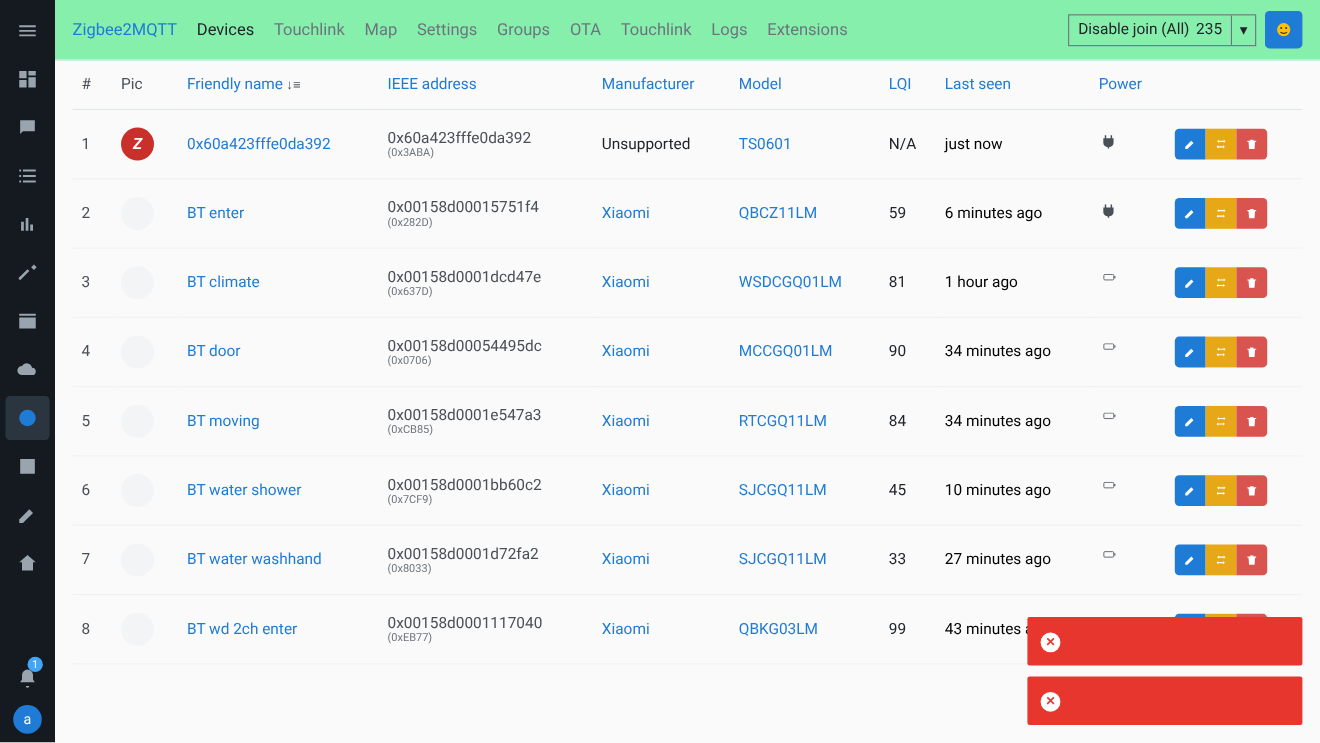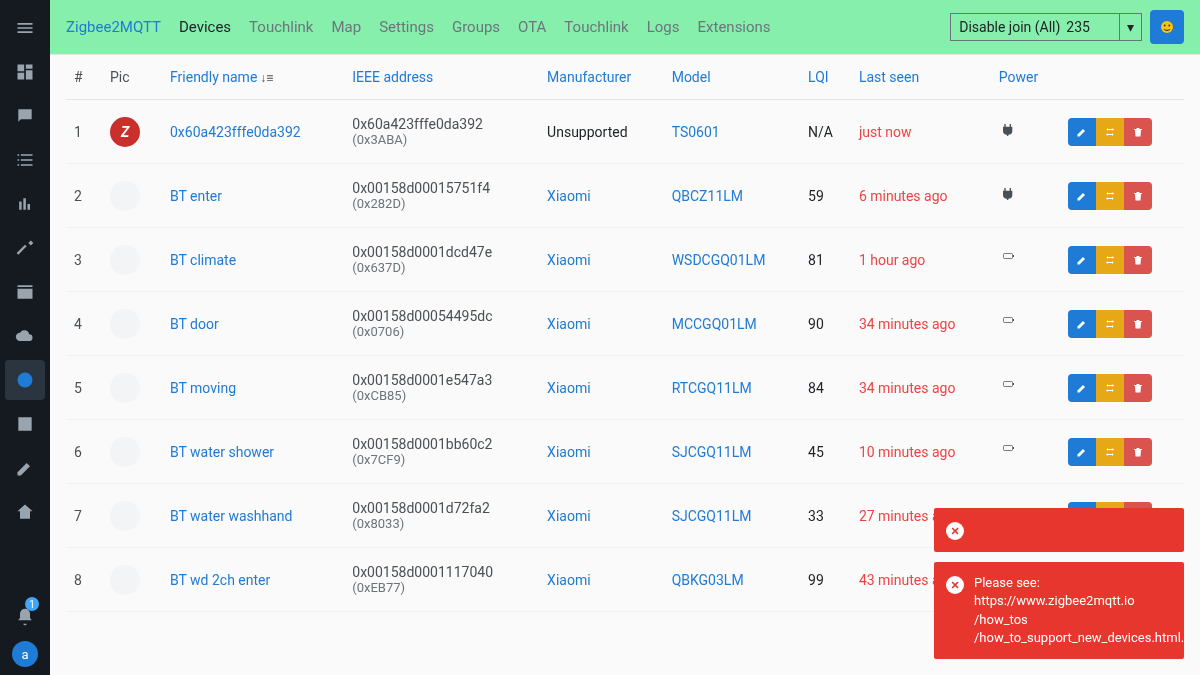--- a/index.html
+++ b/index.html
@@ -12,39 +12,39 @@
 .sidebar-bottom { margin-top: auto; display:flex; flex-direction:column; align-items:center; gap:4px; padding-bottom:8px;}
 .bell-wrapper { position: relative; }
 .bell-badge { position: absolute; top: 0px; right: 6px; background: #42a5f5; color: #fff; font-size: 10px; border-radius: 50%; width: 14px; height: 14px; display: flex; align-items: center; justify-content: center; }
 .avatar { width: 26px; height: 26px; border-radius: 50%; background: #1e7bd6; color:#fff; font-size:13px; display:flex; align-items:center; justify-content:center;}
 .main { flex: 1; display: flex; flex-direction: column; overflow: hidden; position: relative; }
 .topbar { display: flex; align-items: center; padding: 10px 16px; gap: 18px; border-bottom: 1px solid #e3e6e9; background:#86efac; }
 .brand { color: #1e7bd6; font-size: 15px; cursor: pointer; }
 .nav-item { color: #6c757d; font-size: 15px; cursor: pointer; }
 .nav-item.active { color: #212529; font-weight: 400; }
 .topbar-right { margin-left: auto; display: flex; align-items: center; gap: 8px; }
-.join-select { display:flex; align-items:flex-start; border:1px solid #6c757d;gap:21px; }
+.join-select { display:flex; align-items:flex-start; border:1px solid #6c757d; }
 .join-select .sel { padding: 5px 8px; font-size: 14px; color: #212529; display:flex; gap:6px; align-items:center; }
 .join-select .caret { border-left:1px solid #6c757d; padding:5px 7px; }
 .status-btn { width: 34px; height: 34px; background: #1e7bd6; color:#fff; display:flex; align-items:center; justify-content:center; border-radius:4px; cursor:pointer; }
 .table-container { flex:1; overflow-y:auto; padding: 0 16px; }
 .dtable { width: 100%; border-collapse: collapse; }
 .dtable thead th { text-align: left; font-weight: 400; color: #1e7bd6; padding: 14px 8px; border-bottom: 1px solid #e3e6e9; cursor:pointer; font-size:14px;}
 .dtable thead th.plain { color: #495057; cursor:default;}
 .sort-icon { margin-left:3px; color:#495057; font-size:12px;}
 .dtable tbody td { padding: 16px 8px; border-bottom: 1px solid #f0f1f2; vertical-align: middle; font-size:14px;}
 .col-num { color:#495057; width:36px;}
 .col-pic { width:60px; }
 .pic-circle { width:30px; height:30px; border-radius:50%; background:#f3f4f5; display:flex; align-items:center; justify-content:center; }
 .pic-zigbee { background:#c9302c; }
 .pic-zigbee span{ color:#fff; font-weight:700; font-style:italic;}
 .friendly-link, .mfr-link, .model-link { color:#1e7bd6; text-decoration:none; cursor:pointer; }
 .ieee-main { color:#495057; }
-.ieee-sub { color:#6c757d; font-size:13px; }
-.last-seen { color:#ef4444;margin-left:10px; }
+.ieee-sub { color:#6c757d; font-size:10px; }
+.last-seen { color:#000000;margin-left:10px; }
 .power-icon { color:#495057; }
 .actions { display:flex; gap:0; }
 .act-btn { width:28px; height:28px; display:flex; align-items:center; justify-content:center; cursor:pointer; }
 .act-edit { background:#1e7bd6; color:#fff; border-radius:4px 0 0 4px;}
 .act-reconfig { background:#e6a817; color:#fff;}
 .act-delete { background:#d9534f; color:#fff; border-radius:0 4px 4px 0;}
 .act-btn svg { width:12px; height:12px; fill:currentColor;}
 .toast-container { position:absolute; right:16px; bottom:16px; display:flex; flex-direction:column; gap:10px; width:250px;}
 .toast { background:#e6362d; color:#fff; padding:12px; font-size:13px; display:flex; gap:10px; align-items:flex-start; line-height:1.4; border-radius:2px;}
 .toast-x { width:18px; height:18px; border-radius:50%; background:#fff; color:#e6362d; display:flex; align-items:center; justify-content:center; flex-shrink:0; font-weight:700; font-size:11px; margin-top:2px;}
@@ -481,17 +481,16 @@
           </tbody>
       </table>
     </div>
 
     <div class="toast-container" id="toast-slot">
         <div class="toast">
           <div class="toast-x">✕</div>
         </div>
         <div class="toast">
           <div class="toast-x">✕</div>
-          <div>Please see: https://www.zigbee2mqtt.io /how_tos /how_to_support_new_devices.html.</div>
         </div>
       </div>
   </div>
 </div>
 
 </body></html>

